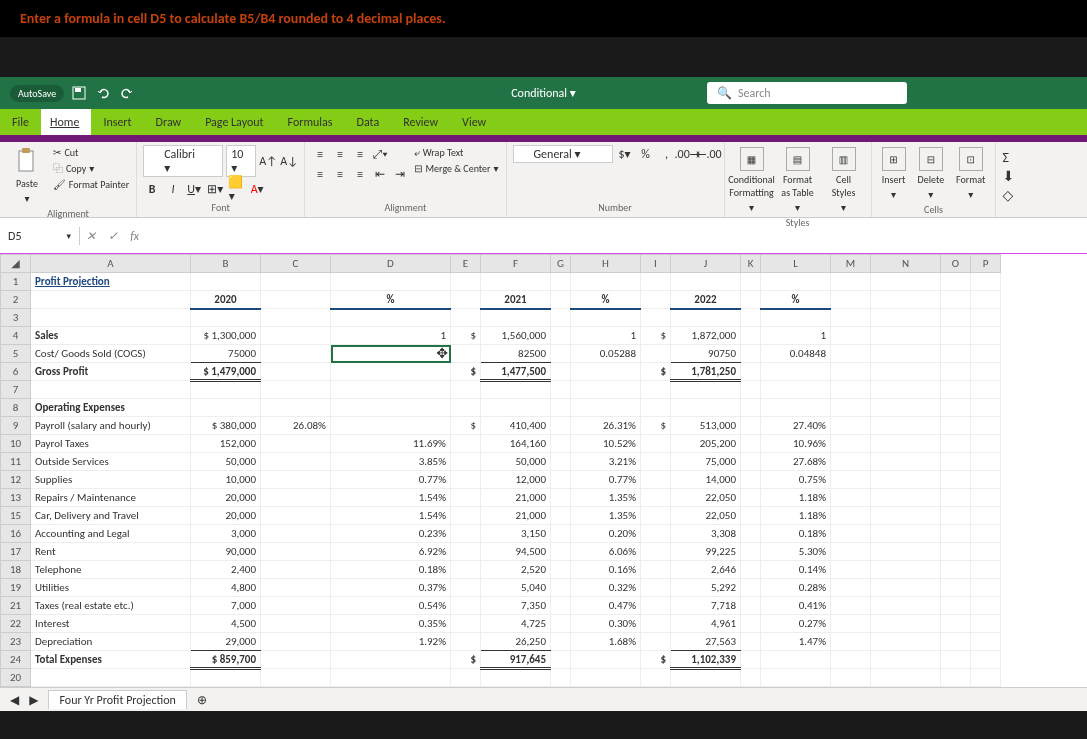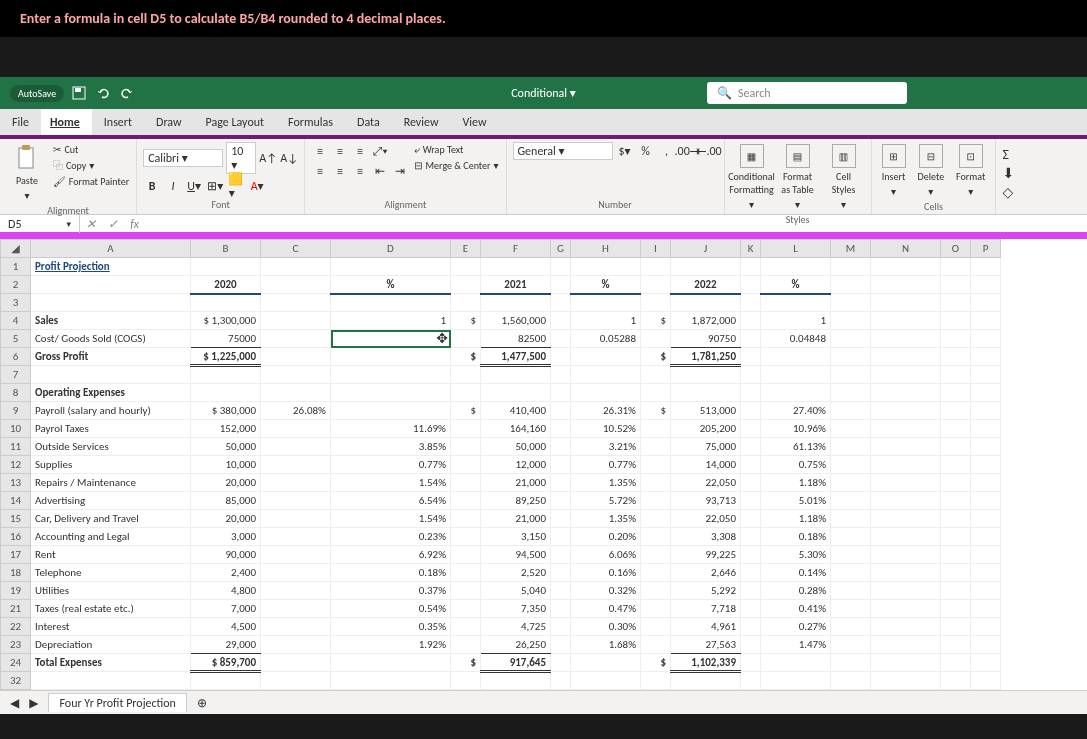--- a/index.html
+++ b/index.html
@@ -1,42 +1,42 @@
 <!DOCTYPE html>
 <html><head>
 <meta charset="utf-8">
 <style>
   * { box-sizing: border-box; margin: 0; padding: 0; }
   body { font-family: Calibri, sans-serif; background: #1a1a1a; font-size: 12px; color: #333; }
-  .instruction { background: #000; color: #fca5a5; padding: 10px 20px; font-weight: bold; font-size: 14px; }
+  .instruction { background: #000; color: #c2410c; padding: 10px 20px; font-weight: bold; font-size: 14px; }
   .app { background: #fff; margin-top: 40px; }
   .titlebar { background: #217346; color: #fff; display: flex; align-items: center; height: 32px; position: relative; }
   .tb-left { display: flex; align-items: center; gap: 6px; padding: 0 10px; }
   .tb-center { position: absolute; left: 50%; transform: translateX(-50%); }
   .tb-right { position: absolute; right: 180px; }
   .qat-btn { width: 18px; height: 18px; display: inline-flex; align-items: center; justify-content: center; cursor: pointer; }
   .autosave { background: #1a5c38; border-radius: 10px; padding: 2px 8px; font-size: 10px; }
   .search { background: #fff; color: #333; padding: 4px 10px; border-radius: 3px; width: 200px; display: flex; align-items: center; gap: 6px; }
-  .tabs { display: flex; background: #e5e5e5; border-bottom: 4px solid #701a75; }
+  .tabs { display: flex; background: #84cc16; border-bottom: 7px solid #701a75; }
   .tabs > div { padding: 6px 12px; cursor: pointer; }
-  .tabs .active { background: #fff; font-weight: bold; text-decoration: underline; padding-left: 9px; }
+  .tabs .active { background: #fff; font-weight: normal; text-decoration: underline; padding-left: 9px; }
   .ribbon { display: flex; background: #f3f2f1; border-bottom: 1px solid #ccc; height: 76px; }
   .group { border-right: 1px solid #ddd; padding: 3px 6px; display: flex; flex-direction: column; justify-content: space-between; position: relative; }
   .group-label { text-align: center; font-size: 10px; color: #666; }
   .group-body { display: flex; align-items: flex-start; gap: 4px; flex: 1; }
   .rbtn { display: flex; flex-direction: column; align-items: center; padding: 2px 4px; cursor: pointer; font-size: 10px; text-align: center; gap: 2px; }
   .rbtn-lg { width: 42px; }
   .small-stack { display: flex; flex-direction: column; gap: 1px; font-size: 10px; }
   .small-stack > div { display: flex; align-items: center; gap: 3px; cursor: pointer; padding: 1px; }
   .font-row { display: flex; gap: 3px; align-items: center; }
-  .font-name { border: 1px solid #ccc; padding: 1px 4px; width: 80px; background: #fff; }
+  .font-name { border: 1px solid #ccc; padding: 1px 20px; width: 80px; background: #fff; }
   .font-size { border: 1px solid #ccc; padding: 1px 4px; width: 30px; background: #fff; }
   .mini { border: 1px solid transparent; padding: 1px 3px; cursor: pointer; display: inline-flex; align-items: center; justify-content: center; width: 18px; height: 18px; }
   .icon-box { width: 24px; height: 24px; border: 1px solid #aaa; display: inline-flex; align-items: center; justify-content: center; }
-  .namebox-row { display: flex; border-bottom: 7px solid #d946ef; background: #fff; align-items: center; height: 24px; }
+  .namebox-row { display: flex; border-bottom: 1px solid #d946ef; background: #fff; align-items: center; height: 36px; }
   .namebox { border-right: 1px solid #ccc; padding: 2px 8px; width: 80px; display: flex; align-items: center; justify-content: space-between; }
   .fx-btn { padding: 0 6px; color: #888; font-style: italic; cursor: pointer; }
   .formula-input { flex: 1; padding: 2px 6px; }
   .grid-wrap { overflow: auto; background: #fff; }
   table.grid { border-collapse: collapse; table-layout: fixed; }
   table.grid th { background: #e6e6e6; border: 1px solid #ccc; font-weight: normal; font-size: 11px; color: #555; text-align: center; padding: 2px; }
   table.grid th.rowh { width: 30px; }
   table.grid td { border: 1px solid #eee; padding: 1px 4px; height: 18px; font-size: 11px; white-space: nowrap; }
   .colA { width: 160px; }
   .colStd { width: 70px; }
@@ -367,21 +367,21 @@
             <td></td>
             <td class="r">0.04848</td>
             <td></td>
             <td></td>
             <td></td>
             <td></td>
           </tr>
       <tr>
             <th>6</th>
             <td class="bold">Gross Profit</td>
-            <td class="r bold dbl">$ <span>1,225,000</span></td>
+            <td class="r bold dbl">$ <span>1,479,000</span></td>
             <td></td>
             <td></td>
             <td class="r bold">$</td>
             <td class="r bold dbl">1,477,500</td>
             <td></td>
             <td></td>
             <td class="r bold">$</td>
             <td class="r bold dbl">1,781,250</td>
             <td></td>
             <td></td>
@@ -472,21 +472,21 @@
             <td class="r">50,000</td>
             <td></td>
             <td class="r">3.85%</td>
             <td></td>
             <td class="r">50,000</td>
             <td></td>
             <td class="r">3.21%</td>
             <td></td>
             <td class="r">75,000</td>
             <td></td>
-            <td class="r">61.13%</td>
+            <td class="r">27.68%</td>
             <td></td>
             <td></td>
             <td></td>
             <td></td>
           </tr>
       <tr>
             <th>12</th>
             <td>Supplies</td>
             <td class="r">10,000</td>
             <td></td>
@@ -517,39 +517,20 @@
             <td></td>
             <td class="r">22,050</td>
             <td></td>
             <td class="r">1.18%</td>
             <td></td>
             <td></td>
             <td></td>
             <td></td>
           </tr>
       <tr>
-            <th>14</th>
-            <td>Advertising</td>
-            <td class="r">85,000</td>
-            <td></td>
-            <td class="r">6.54%</td>
-            <td></td>
-            <td class="r">89,250</td>
-            <td></td>
-            <td class="r">5.72%</td>
-            <td></td>
-            <td class="r">93,713</td>
-            <td></td>
-            <td class="r">5.01%</td>
-            <td></td>
-            <td></td>
-            <td></td>
-            <td></td>
-          </tr>
-      <tr>
             <th>15</th>
             <td>Car, Delivery and Travel</td>
             <td class="r">20,000</td>
             <td></td>
             <td class="r">1.54%</td>
             <td></td>
             <td class="r">21,000</td>
             <td></td>
             <td class="r">1.35%</td>
             <td></td>
@@ -707,21 +688,21 @@
             <td class="r bold">$</td>
             <td class="r bold dbl">1,102,339</td>
             <td></td>
             <td></td>
             <td></td>
             <td></td>
             <td></td>
             <td></td>
           </tr>
       <tr>
-            <th>32</th>
+            <th>20</th>
             <td></td>
             <td></td>
             <td></td>
             <td></td>
             <td></td>
             <td></td>
             <td></td>
             <td></td>
             <td></td>
             <td></td>

